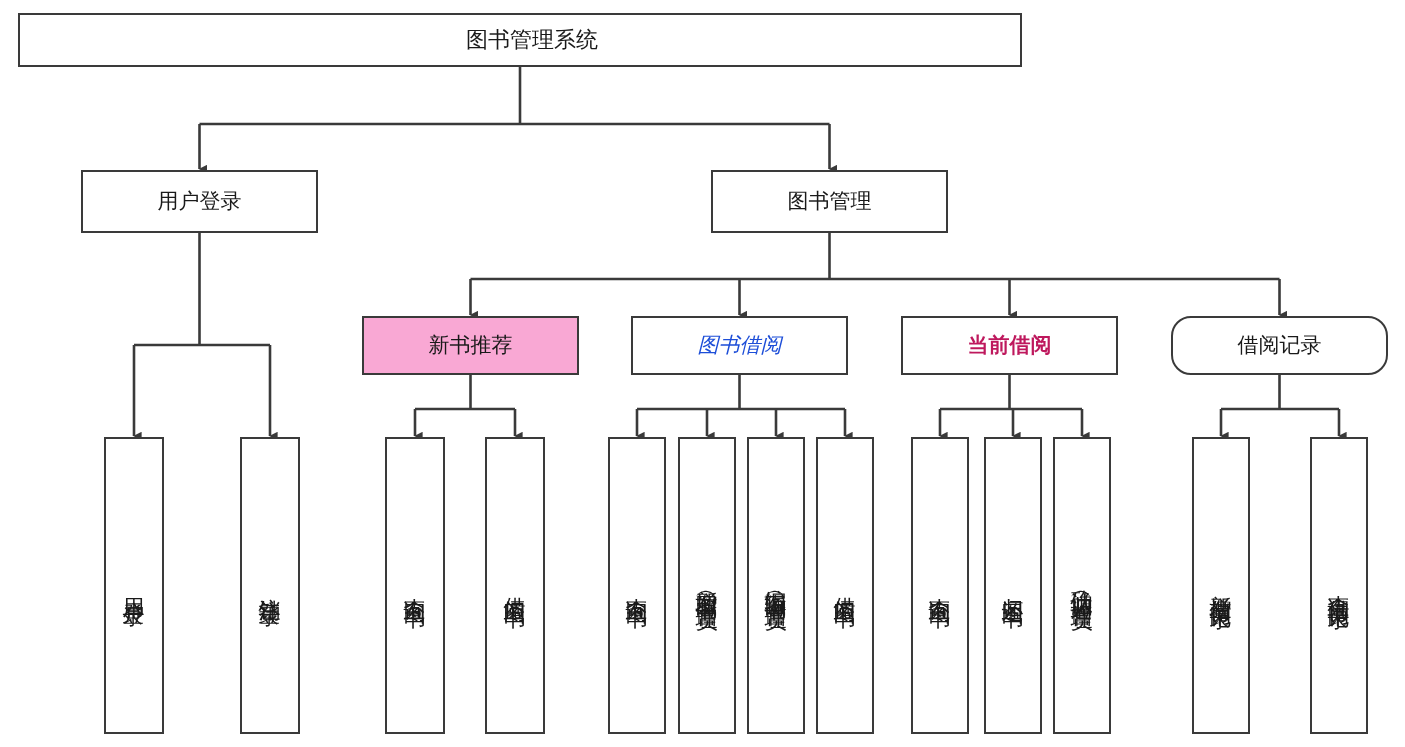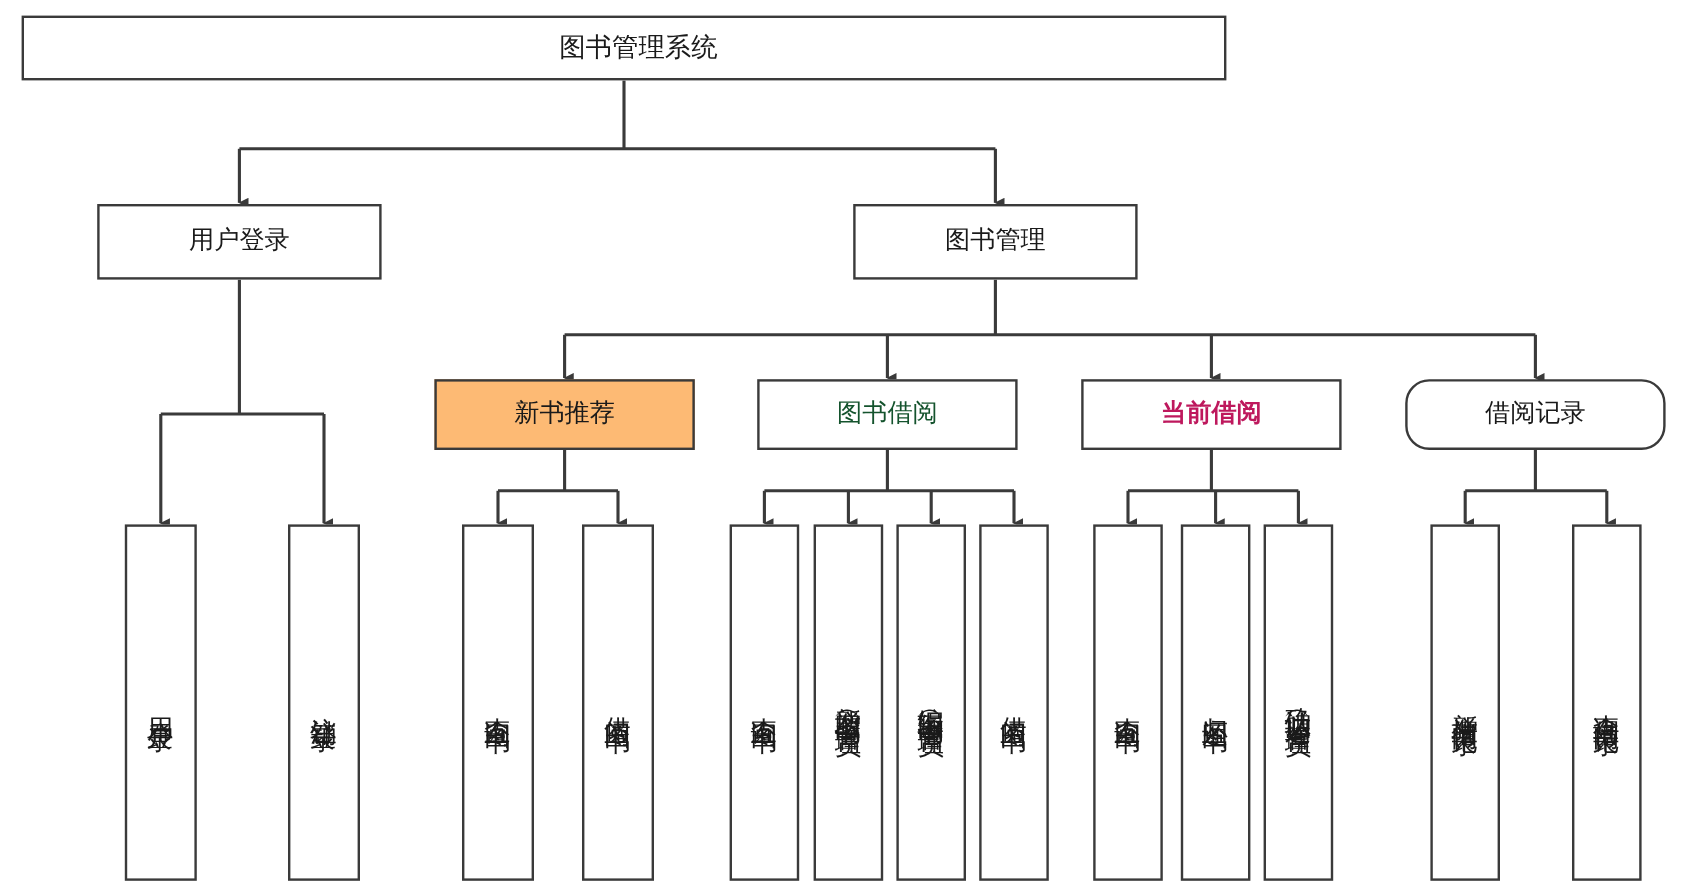--- a/index.html
+++ b/index.html
@@ -127,25 +127,25 @@
   <div id="node-layer">
       <div class="node horiz root" style="left: 18px; top: 13px; width: 1004px; height: 54px; border-color: rgb(58, 58, 58); background: rgb(255, 255, 255);">
         <span class="node-label" style="color: rgb(26, 26, 26); margin-left: 24px;">图书管理系统</span>
       </div>
       <div class="node horiz" style="left: 81px; top: 170px; width: 237px; height: 63px; border-color: rgb(58, 58, 58); background: rgb(255, 255, 255);">
         <span class="node-label" style="color: rgb(26, 26, 26);">用户登录</span>
       </div>
       <div class="node horiz" style="left: 711px; top: 170px; width: 237px; height: 63px; border-color: rgb(58, 58, 58); background: rgb(255, 255, 255);">
         <span class="node-label" style="color: rgb(26, 26, 26);">图书管理</span>
       </div>
-      <div class="node horiz" style="left: 362px; top: 316px; width: 217px; height: 59px; border-color: rgb(58, 58, 58); background: #fdba74;">
+      <div class="node horiz" style="left: 362px; top: 316px; width: 217px; height: 59px; border-color: rgb(58, 58, 58); background: #f9a8d4;">
         <span class="node-label" style="color: rgb(26, 26, 26);">新书推荐</span>
       </div>
       <div class="node horiz" style="left: 631px; top: 316px; width: 217px; height: 59px; border-color: rgb(58, 58, 58); background: rgb(255, 255, 255);">
-        <span class="node-label" style="color: #14532d;">图书借阅</span>
+        <span class="node-label" style="color: #1d4ed8; font-style: italic;">图书借阅</span>
       </div>
       <div class="node horiz" style="left: 901px; top: 316px; width: 217px; height: 59px; border-color: rgb(58, 58, 58); background: rgb(255, 255, 255);">
         <span class="node-label" style="color: #be185d; font-weight: bold;">当前借阅</span>
       </div>
       <div class="node horiz" style="left: 1171px; top: 316px; width: 217px; height: 59px; border-color: rgb(58, 58, 58); background: rgb(255, 255, 255); border-radius: 20px;">
         <span class="node-label" style="color: rgb(26, 26, 26);">借阅记录</span>
       </div>
       <div class="node vert" style="left: 104px; top: 437px; width: 60px; height: 297px; border-color: rgb(58, 58, 58); background: rgb(255, 255, 255);">
         <span class="node-label" style="color: rgb(26, 26, 26);">用户登录</span>
       </div>

